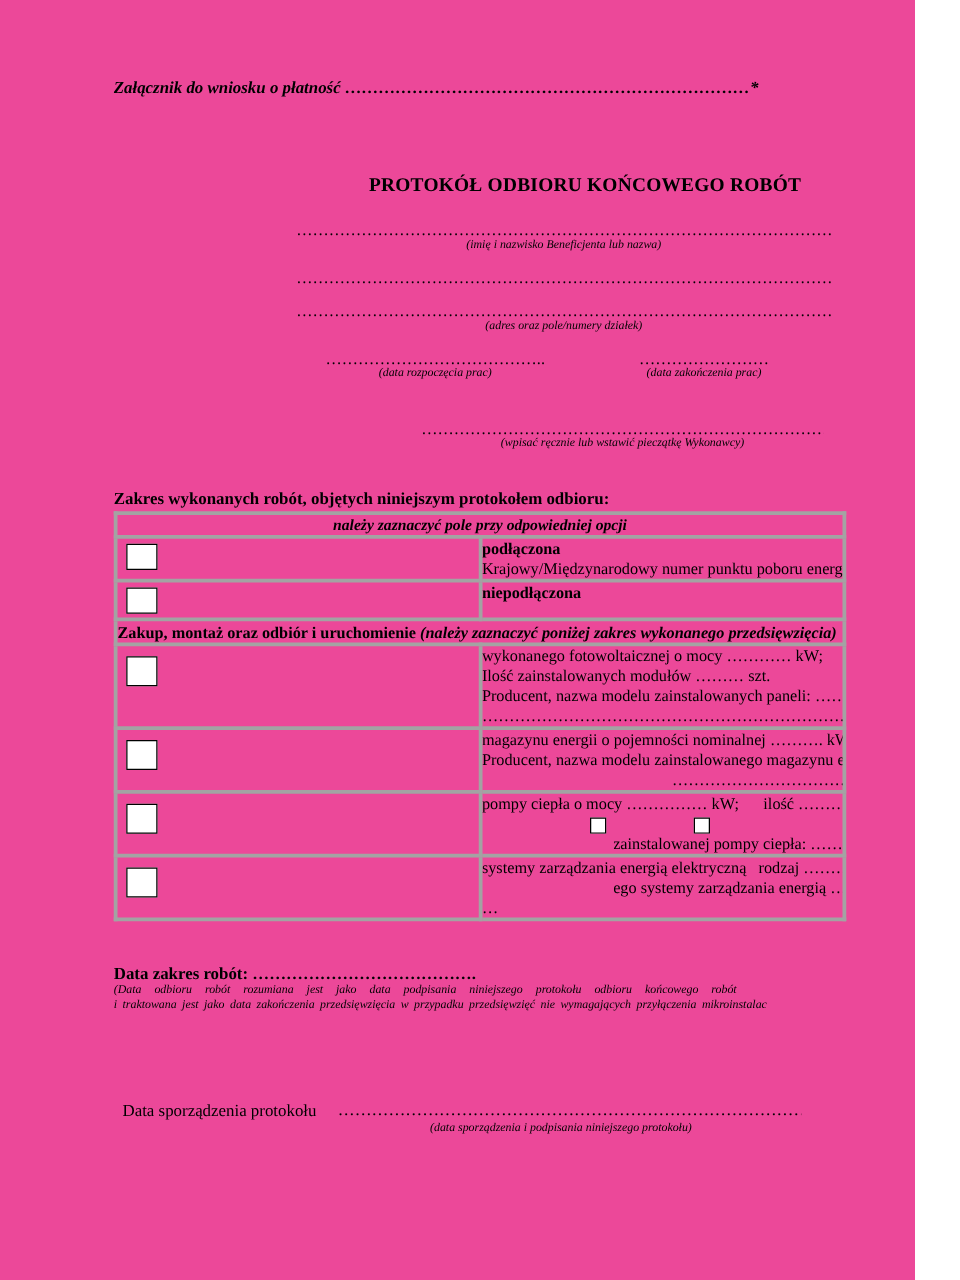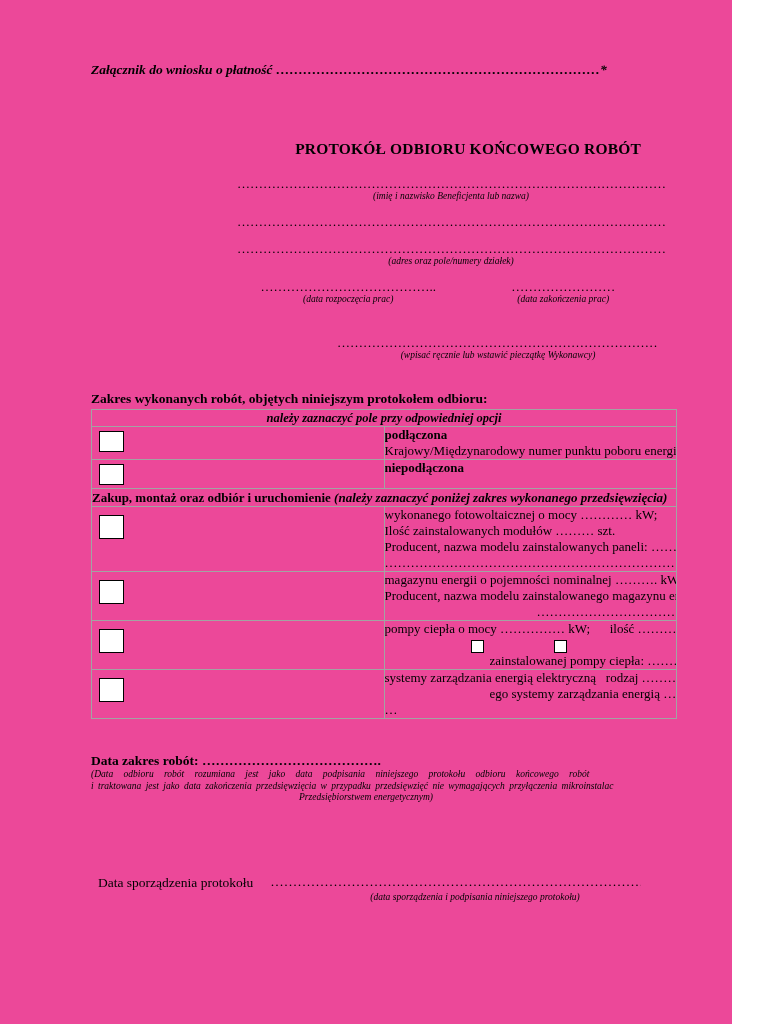--- a/index.html
+++ b/index.html
@@ -21,21 +21,21 @@
   .date-col{text-align:center}
   .date-col.start{margin-left:160px;width:200px}
   .date-col.end{margin-left:40px;width:160px}
 
   .contractor-block{margin-top:30px;margin-left:246px;width:322px;text-align:center}
   .contractor-block .dots-line{width:322px}
 
   .scope-heading{margin-top:30px;font-weight:bold;font-size:13.5px;white-space:nowrap}
 
   table.scope-table{border-collapse:collapse;width:586px;margin-top:2px;font-size:13px;table-layout:fixed}
-  table.scope-table td{border:1px solid #a3a3a3;vertical-align:top;padding:0}
+  table.scope-table td{border:3px solid #a3a3a3;vertical-align:top;padding:0}
   .t-instruction{text-align:center;font-weight:bold;font-style:italic;font-size:12.5px;line-height:16px}
   .t-section{font-size:13px;line-height:17px;padding:0 4px 1px 6px;white-space:nowrap;overflow:hidden}
   .t-footer{text-align:center;font-style:italic;font-size:12.5px;line-height:16px}
   .cb-cell{width:40px}
   .cb{display:block;width:23px;height:19px;border:1px solid #000;margin:4px 0 3px 7px;background:#fff;cursor:pointer}
   .cb.big{height:22px;margin-top:8px}
   .txt-cell{padding:1px 6px 2px 8px}
   .line{line-height:16px;white-space:nowrap;overflow:hidden}
   .b{font-weight:bold}
   .bi{font-weight:bold;font-style:italic}
@@ -50,21 +50,21 @@
   .acc-line{font-size:13.5px;line-height:17px;white-space:nowrap;overflow:hidden}
   .note{font-size:9.5px;font-style:italic;line-height:11.5px;white-space:nowrap;overflow:hidden}
   .note-w1{word-spacing:8px}
   .note-w2{word-spacing:2px}
   .note-center{text-align:center}
 
   .protocol-date{margin-top:70px}
   .pd-row{display:flex;font-size:13.5px;line-height:17px}
   .pd-label{margin-left:7px;white-space:nowrap}
   .pd-dots{margin-left:17px;width:376px;font-size:13.5px}
-  .pd-caption{margin-left:253px;width:262px;text-align:center;margin-top:1px}
+  .pd-caption{margin-left:253px;width:262px;text-align:left;margin-top:1px}
 </style>
 </head>
 <body>
 
 <div class="page">
 
   <div class="attachment">Załącznik do wniosku o płatność ………………………………………………………………*</div>
 
   <div class="title">PROTOKÓŁ ODBIORU KOŃCOWEGO ROBÓT</div>
 
@@ -176,21 +176,20 @@
 
     </tbody>
   </table>
 
   <div class="acceptance">
     <div class="acc-line">
       <span class="b">Data zakres robót: </span><span class="b">………………………………….</span>
     </div>
     <div class="note note-w1">(Data odbioru robót rozumiana jest jako data podpisania niniejszego protokołu odbioru końcowego robót</div>
     <div class="note note-w2">i traktowana jest jako data zakończenia przedsięwzięcia w przypadku przedsięwzięć nie wymagających przyłączenia mikroinstalac</div>
-    <div class="note note-center">Przedsiębiorstwem energetycznym)</div>
   </div>
 
   <div class="protocol-date">
     <div class="pd-row">
       <span class="pd-label">Data sporządzenia protokołu</span>
       <span class="dots-line pd-dots">………………………………………………………………………….</span>
     </div>
     <div class="caption pd-caption">(data sporządzenia i podpisania niniejszego protokołu)</div>
   </div>
 

